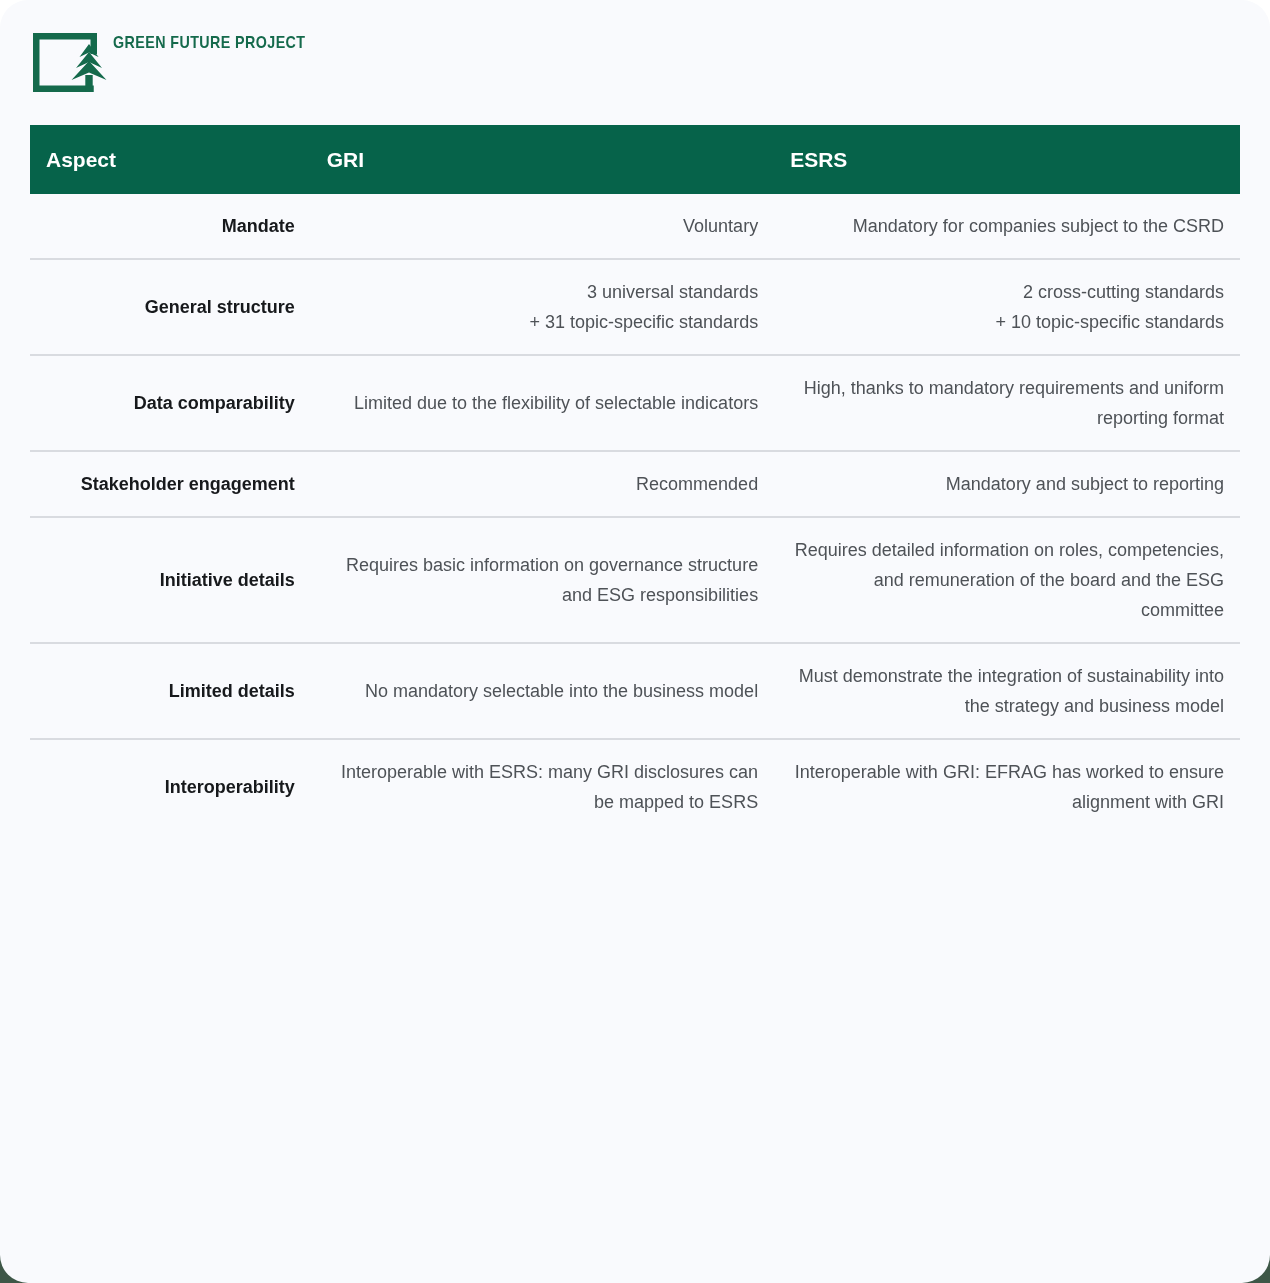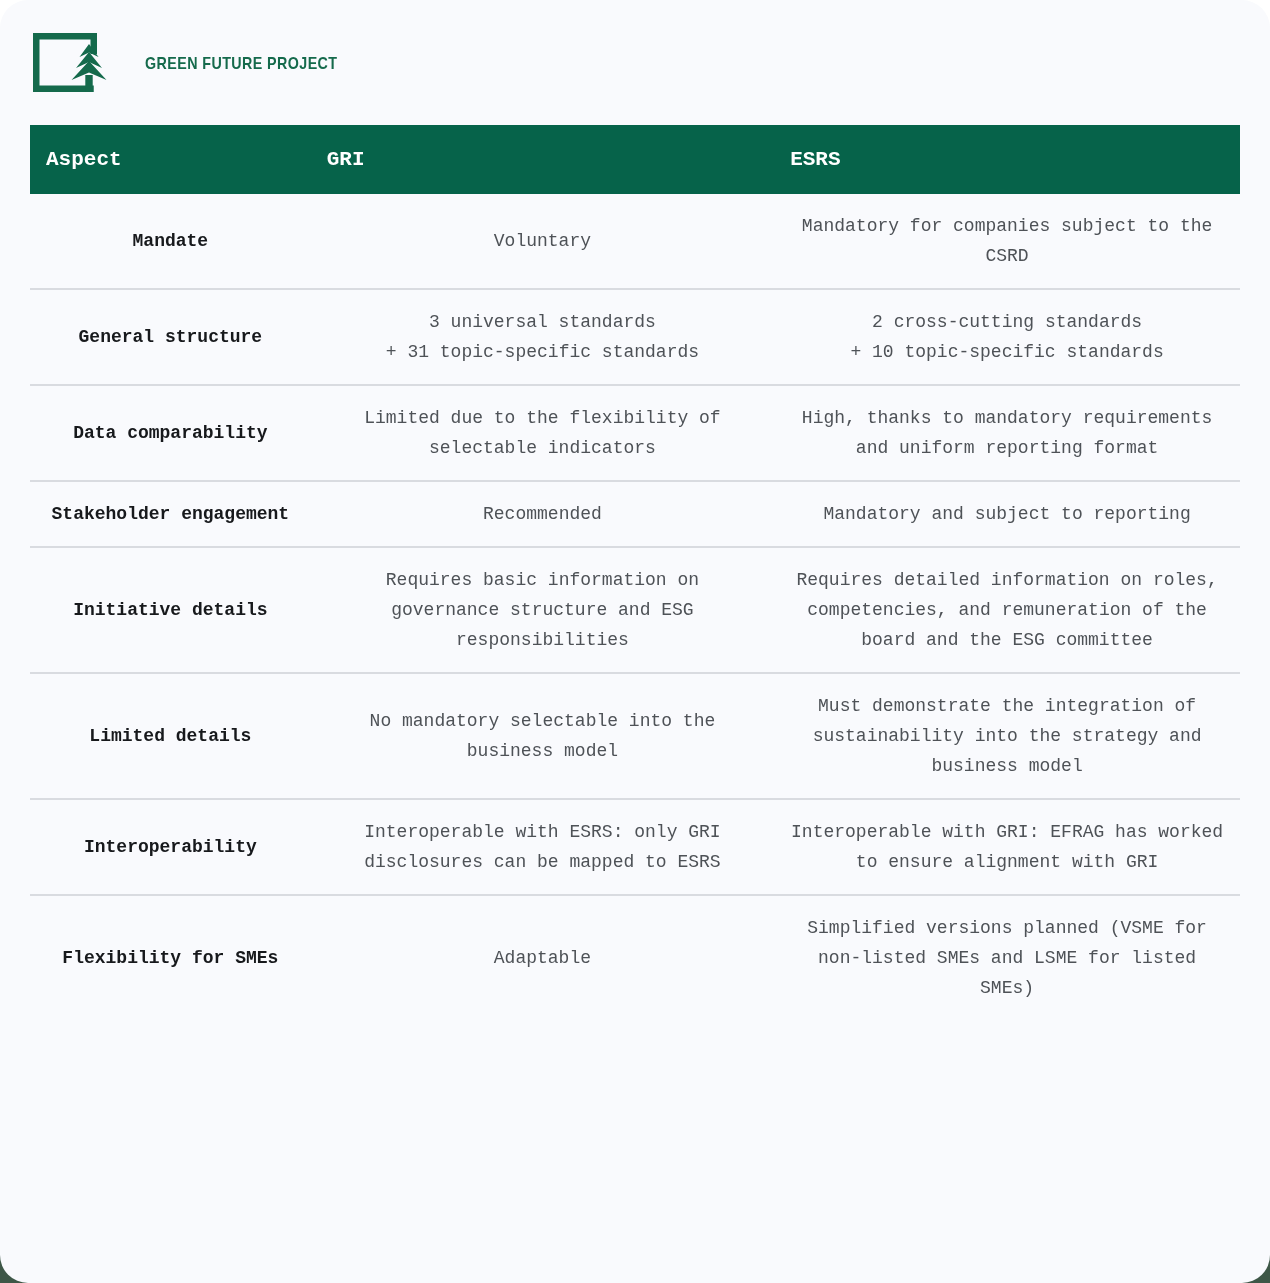--- a/index.html
+++ b/index.html
@@ -21,49 +21,48 @@
     background:linear-gradient(to bottom, var(--backdrop-top) 0%, var(--backdrop-top) 60%, var(--backdrop-green) 60%);
   }
   .card{
     width:1270px;height:1283px;
     background:var(--card-bg);
     border-radius:28px;
     padding:33px 30px 0 30px;
     overflow:hidden;
   }
   .logo-row{
-    display:flex;align-items:center;gap:36px;
+    display:flex;align-items:flex-start;gap:4px;
     height:62px;margin:0 0 30px 3px;
   }
   .logo-icon{flex:0 0 auto;display:block;}
   .brand-text{
     color:var(--logo-green);
     font-size:17px;font-weight:700;letter-spacing:0.5px;
     transform:scaleX(0.84);transform-origin:left center;
     white-space:nowrap;
   }
   table.compare{
     width:100%;
     border-collapse:collapse;
     table-layout:fixed;
-    font-family:Liberation Mono, monospace;
   }
   table.compare thead th{
     background:var(--header-bg);
     color:var(--header-text);
     font-size:21px;font-weight:700;
     text-align:left;vertical-align:middle;
     height:69px;padding:0 16px;
   }
   table.compare tbody tr + tr{
     border-top:2px solid var(--divider);
   }
   table.compare tbody th,
   table.compare tbody td{
-    text-align:center;vertical-align:middle;
+    text-align:right;vertical-align:middle;
     padding:17px 16px;
     font-size:18px;line-height:30px;
   }
   table.compare tbody th{
     font-weight:700;color:var(--aspect-text);
   }
   table.compare tbody td{
     font-weight:400;color:var(--body-text);
     white-space:pre-line;
   }
@@ -128,24 +127,19 @@
         <td>Requires basic information on governance structure and ESG responsibilities</td>
         <td>Requires detailed information on roles, competencies, and remuneration of the board and the ESG committee</td>
       </tr>
       <tr>
         <th>Limited details</th>
         <td>No mandatory selectable into the business model</td>
         <td>Must demonstrate the integration of sustainability into the strategy and business model</td>
       </tr>
       <tr>
         <th>Interoperability</th>
-        <td>Interoperable with ESRS: only GRI disclosures can be mapped to ESRS</td>
+        <td>Interoperable with ESRS: many GRI disclosures can be mapped to ESRS</td>
         <td>Interoperable with GRI: EFRAG has worked to ensure alignment with GRI</td>
-      </tr>
-      <tr>
-        <th>Flexibility for SMEs</th>
-        <td>Adaptable</td>
-        <td>Simplified versions planned (VSME for non-listed SMEs and LSME for listed SMEs)</td>
       </tr>
     </tbody>
   </table>
 
 </div>
 
 </body></html>

